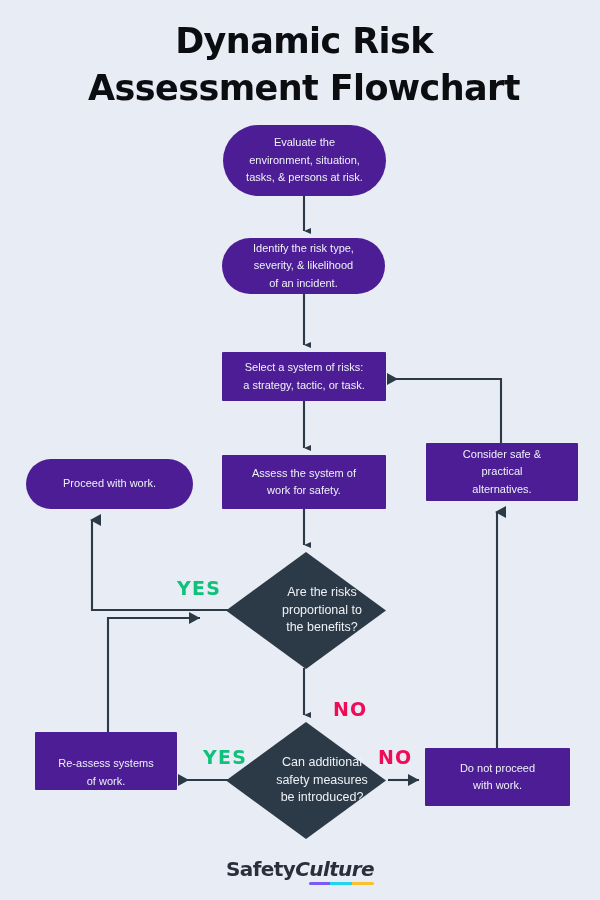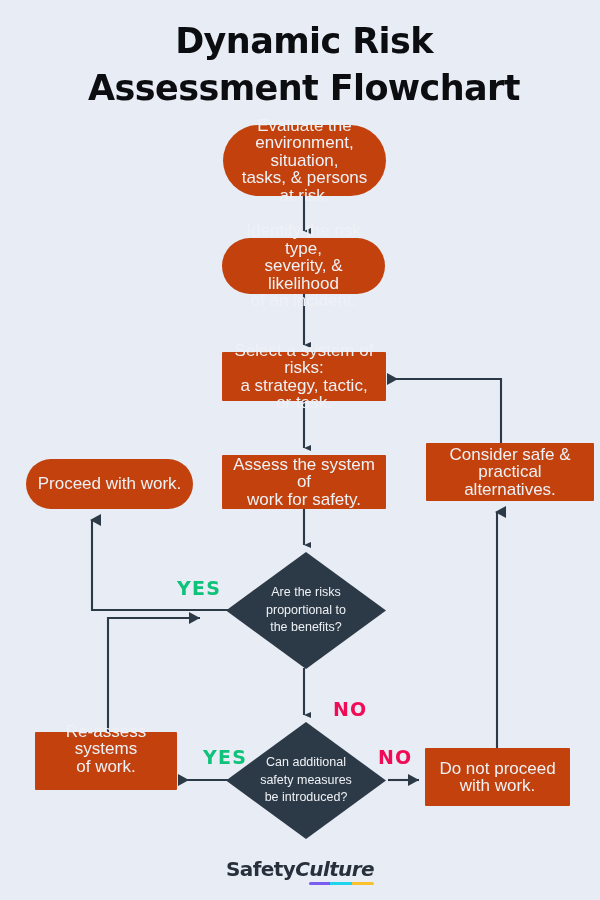--- a/index.html
+++ b/index.html
@@ -46,29 +46,29 @@
     left: 0;
     top: 0;
     width: 600px;
     height: 900px;
   }
 
   
   .node {
     position: absolute;
     box-sizing: border-box;
-    background: #c2410c;
+    background: #4c1d95;
     color: #eef1f6;
     display: flex;
     align-items: center;
     justify-content: center;
     text-align: center;
-    font-size: 17px;
+    font-size: 11px;
     line-height: 17.5px;
-    padding: 15px 10px;
+    padding: 0 10px;
   }
   .node.pill {
     border-radius: 40px;
   }
   .node.rect {
     border-radius: 1px;
   }
   .node .txt {
     display: block;
     white-space: pre-line;
@@ -82,21 +82,21 @@
     position: absolute;
     left: 0;
     top: 0;
     width: 100%;
     height: 100%;
     background: #2c3a47;
     clip-path: polygon(50% 0%, 100% 50%, 50% 100%, 0% 50%);
   }
   .diamond .txt {
     position: absolute;
-    left: 0;
+    left: 16px;
     top: 0;
     width: 100%;
     height: 100%;
     display: flex;
     align-items: center;
     justify-content: center;
     text-align: center;
     color: #eef1f6;
     font-size: 12.5px;
     line-height: 17.5px;
@@ -221,21 +221,21 @@
 
   <div class="node pill" style="left:26px; top:459px; width:167px; height:50px;">
     <span class="txt">Proceed with work.</span>
   </div>
 
   <div class="node rect" style="left:222px; top:455px; width:164px; height:54px;">
     <span class="txt">Assess the system of
 work for safety.</span>
   </div>
 
-  <div class="node rect" style="left:426px; top:443px; width:168px; height:58px;">
+  <div class="node rect" style="left:426px; top:443px; width:152px; height:58px;">
     <span class="txt">Consider safe &amp;
 practical
 alternatives.</span>
   </div>
 
   <div class="node rect" style="left:35px; top:732px; width:142px; height:58px;align-items:flex-end;">
     <span class="txt">Re-assess systems
 of work.</span>
   </div>
 

